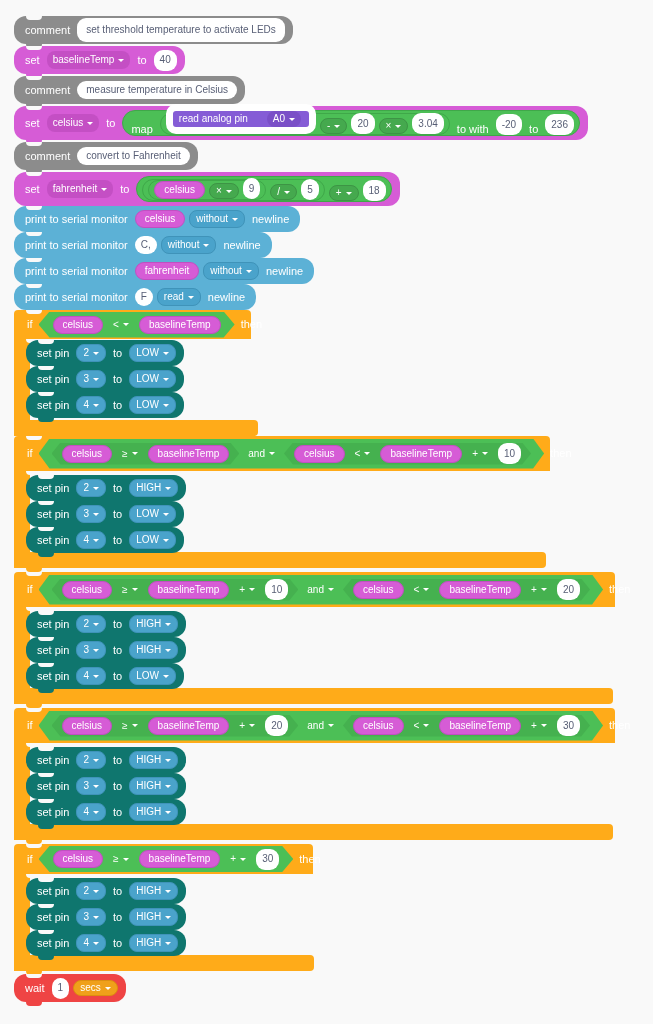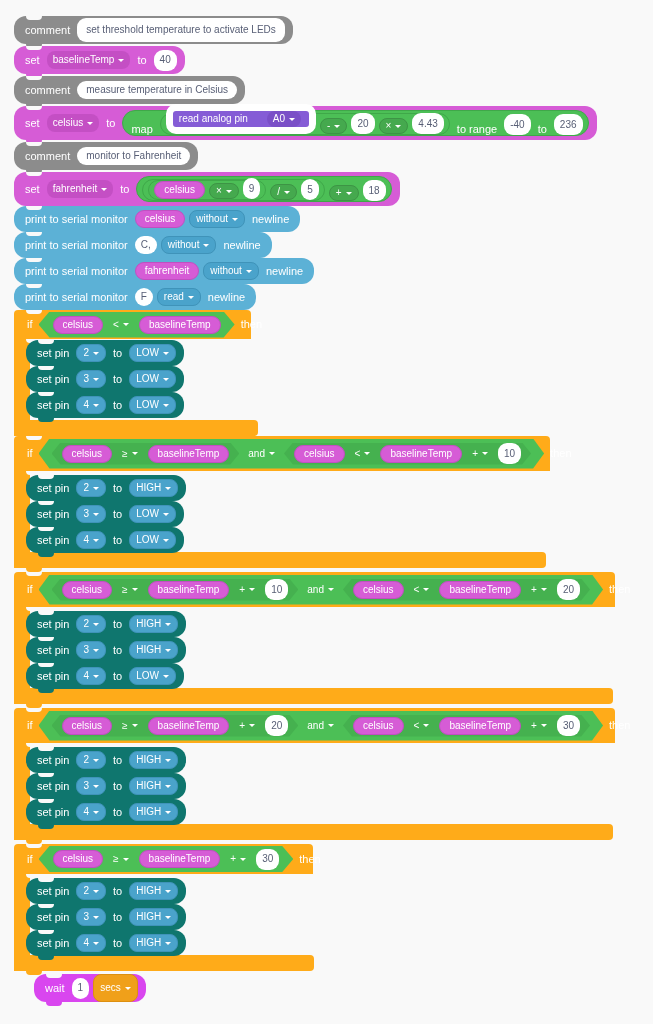--- a/index.html
+++ b/index.html
@@ -43,21 +43,21 @@
     background:inherit;
   }
 
   .lbl{padding:0 5px;font-size:11px;line-height:1;}
 
   
   .c-comment{background:#8c8c8c;}
   .c-var{background:#d65cd6;}
   .c-serial{background:#5cb1d6;}
   .c-pin{background:#0f766e;}
-  .c-ctrl{background:#d946ef;margin-left:20px;}
+  .c-ctrl{background:#ef4444;}
 
   
   .fld{
     display:inline-flex;align-items:center;justify-content:center;
     height:16px;padding:0 6px;margin:0 2px;
     border-radius:8px;
     font-size:10px;line-height:1;color:#fff;
     box-sizing:border-box;
   }
   .fld.drop::after{
@@ -179,32 +179,32 @@
     <span class="opgrp tall">
       <span class="lbl">map</span>
       <span class="opgrp" style="height:22px;border-radius:11px;">
         <span class="rep sense">
           <span>read analog pin</span>
           <span class="fld drop" style="background:#7a4fc7;margin-left:19px;">A0</span>
         </span>
         <span class="fld drop">-</span>
         <span class="fld num">20</span>
         <span class="fld drop">×</span>
-        <span class="fld num">4.43</span>
-      </span>
-      <span class="lbl">to range</span>
-      <span class="fld num">-40</span>
+        <span class="fld num">3.04</span>
+      </span>
+      <span class="lbl">to with</span>
+      <span class="fld num">-20</span>
       <span class="lbl">to</span>
       <span class="fld num">236</span>
     </span>
   </div>
 
   <div class="blk stack c-comment" style="left:14px;top:142px;height:28px;padding:0 6px;">
     <span class="lbl">comment</span>
-    <span class="fld txt" style="height:18px;padding:0 9px;">monitor to Fahrenheit</span>
+    <span class="fld txt" style="height:18px;padding:0 9px;">convert to Fahrenheit</span>
   </div>
 
   <div class="blk stack c-var" style="left:14px;top:172px;height:34px;padding:0 6px;">
     <span class="lbl">set</span>
     <span class="fld drop" style="height:18px;">fahrenheit</span>
     <span class="lbl">to</span>
     <span class="opgrp tall">
       <span class="opgrp" style="height:22px;border-radius:11px;">
         <span class="opgrp" style="height:20px;border-radius:10px;">
           <span class="rep var">celsius</span>
@@ -439,16 +439,16 @@
   <div class="blk stack c-pin" style="left:26px;top:930px;height:26px;padding:0 6px;">
     <span class="lbl">set pin</span>
     <span class="fld drop" style="height:18px;">4</span>
     <span class="lbl">to</span>
     <span class="fld drop" style="height:18px;">HIGH</span>
   </div>
 
   <div class="blk stack c-ctrl" style="left:14px;top:974px;height:28px;padding:0 6px;">
     <span class="lbl">wait</span>
     <span class="fld num">1</span>
-    <span class="fld drop" style="height:28px;">secs</span>
+    <span class="fld drop" style="height:16px;">secs</span>
   </div>
 
 </div>
 
 </body></html>

